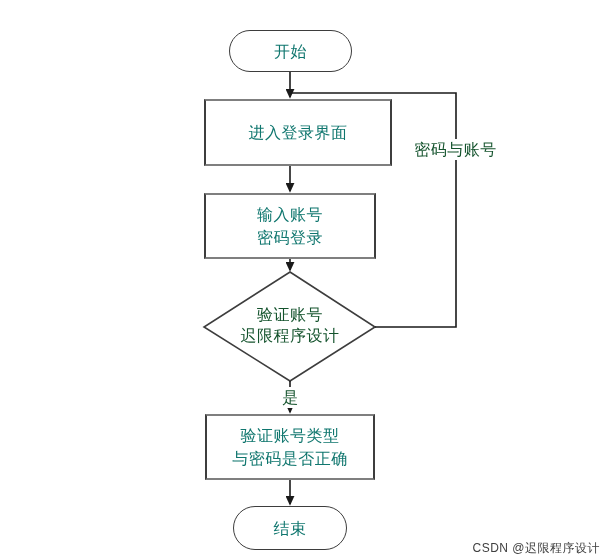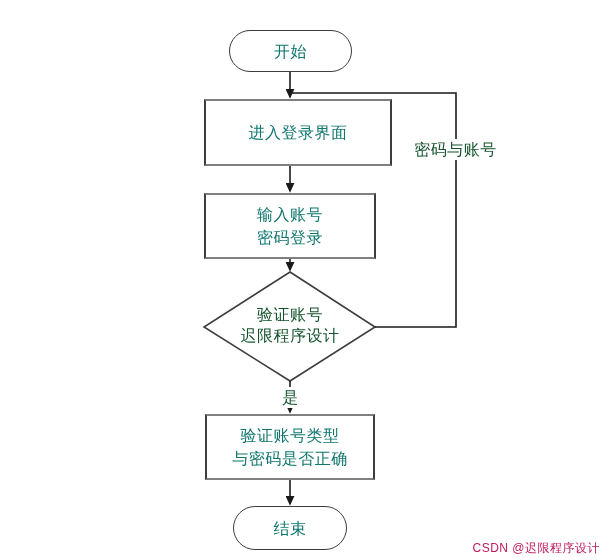--- a/index.html
+++ b/index.html
@@ -41,21 +41,21 @@
     text-align: center;
     font-size: 16px; line-height: 21px;
     color: #14532d;
     background: #ffffff;
     letter-spacing: 0.5px;
   }
   .watermark {
     position: absolute;
     right: 4px; top: 540px;
     font-size: 12px;
-    color: #be185d;
+    color: #404040;
     letter-spacing: 0.5px;
     user-select: none;
   }
 </style>
 </head>
 <body>
 
 <div class="canvas">
 
   <svg class="wires" viewBox="0 0 604 560">

